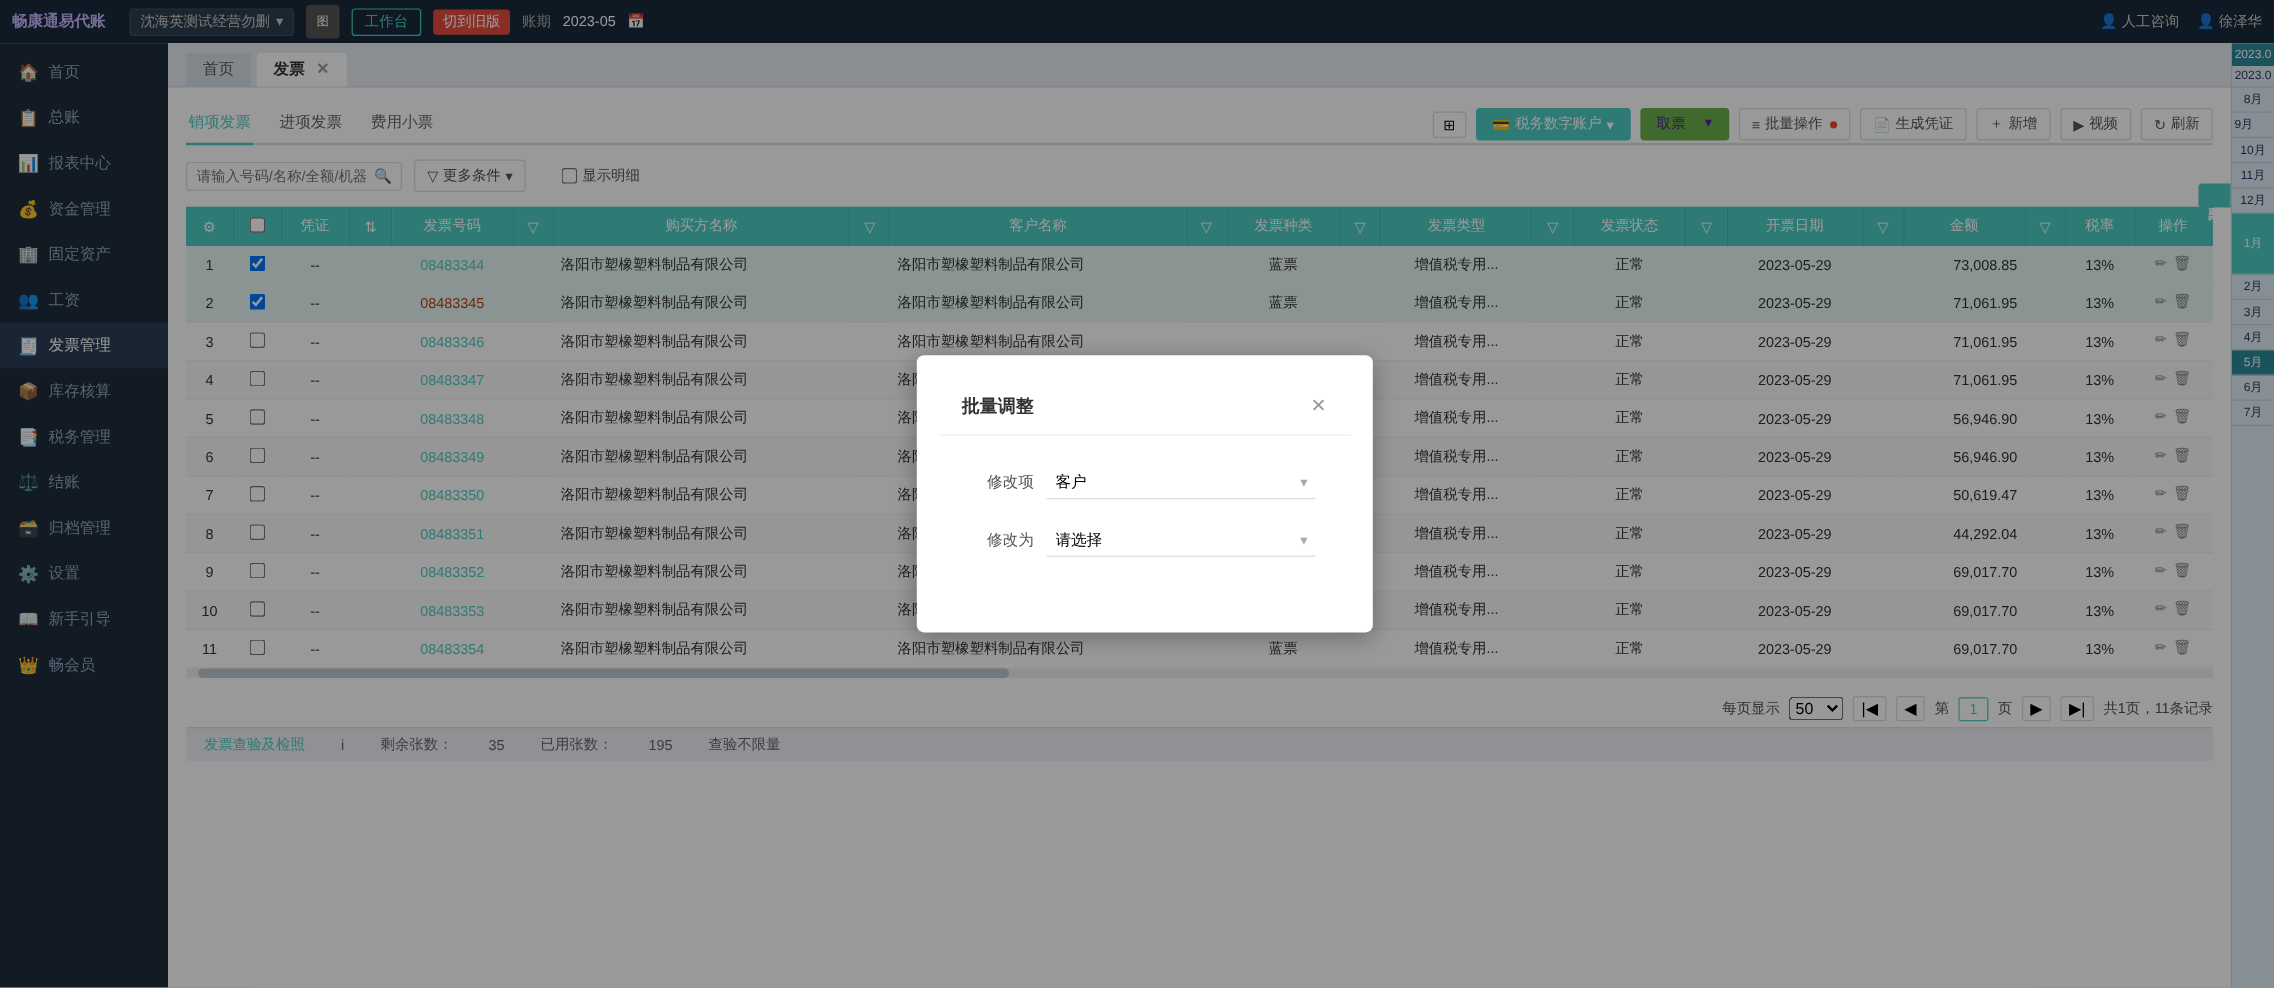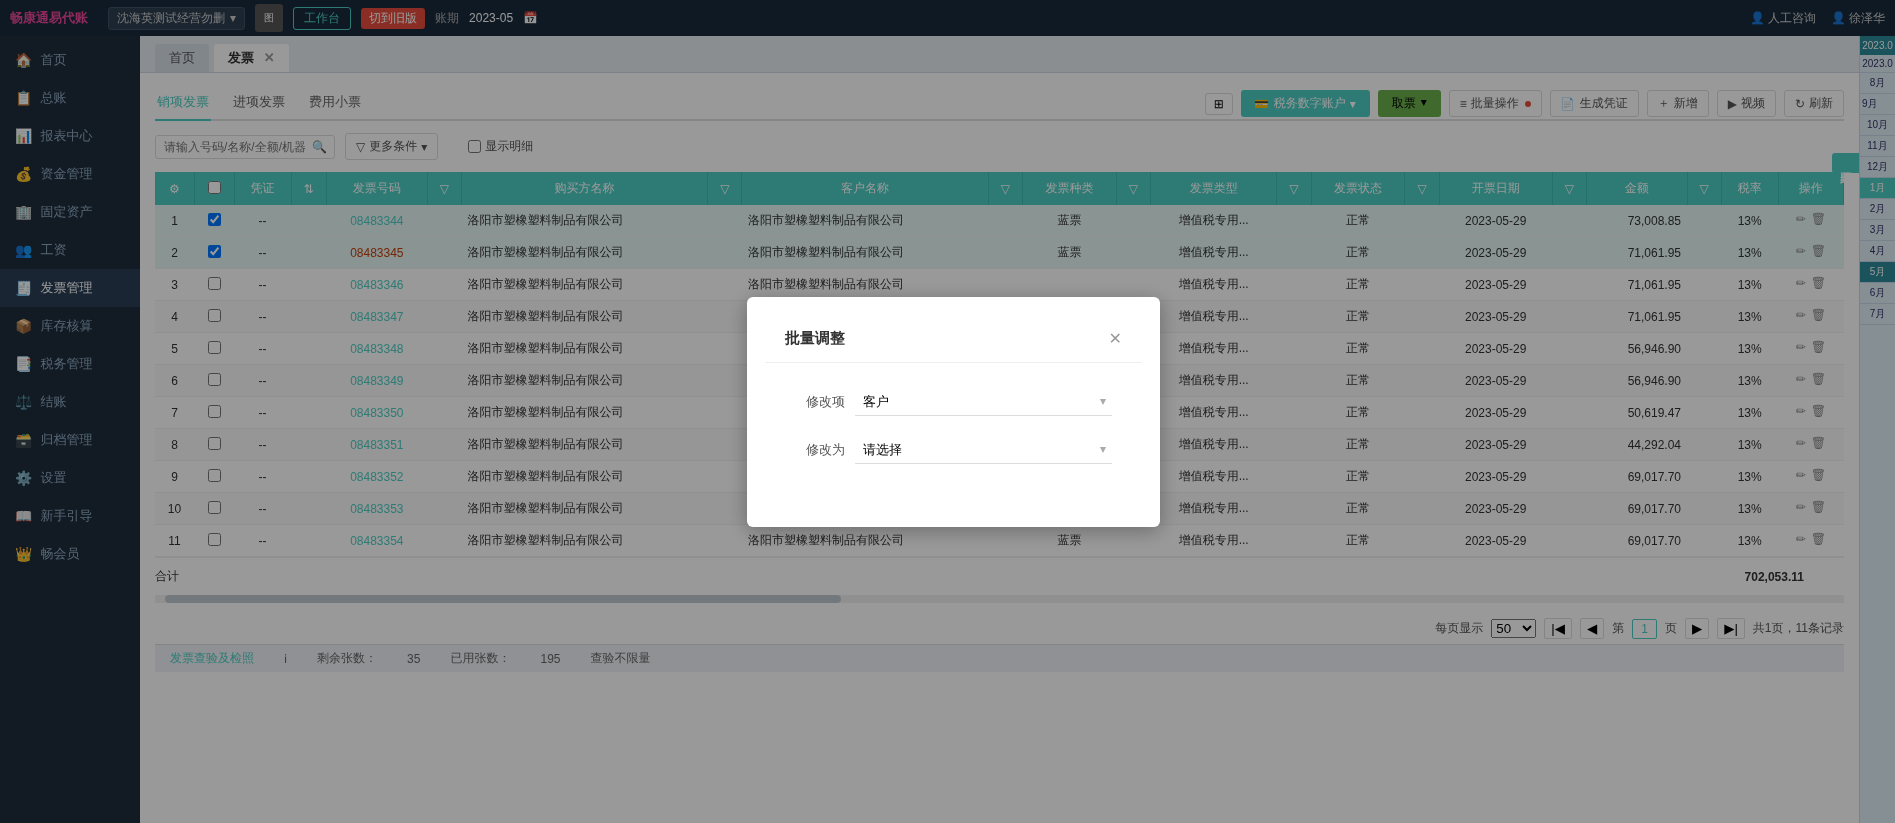--- a/index.html
+++ b/index.html
@@ -9,21 +9,21 @@
     .top-bar {
       height: 36px;
       background: #1a2b3c;
       display: flex;
       align-items: center;
       padding: 0 10px;
       color: #fff;
       gap: 10px;
     }
     .top-bar .logo {
-      color: #ec4899;
+      color: #c4b5fd;
       font-size: 13px;
       font-weight: bold;
       margin-right: 10px;
     }
     .top-bar .company-select {
       background: #2d3e50;
       border: 1px solid #3d5166;
       color: #ccc;
       padding: 2px 8px;
       border-radius: 3px;
@@ -221,28 +221,28 @@
       border-radius: 3px;
       cursor: pointer;
       font-size: 12px;
       display: flex;
       align-items: center;
       gap: 4px;
     }
     .btn-get {
       background: #6ab04c;
       border: none;
-      color: #000000;
+      color: #4c1d95;
       padding: 5px 14px;
       border-radius: 3px;
       cursor: pointer;
       font-size: 12px;
       display: flex;
       align-items: flex-start;
-      gap: 5px;
+      gap: 16px;
     }
     .btn-batch {
       display: flex;
       align-items: center;
       gap: 4px;
       padding: 4px 10px;
       border: 1px solid #ddd;
       border-radius: 3px;
       background: #fff;
       cursor: pointer;
@@ -367,21 +367,21 @@
       background: rgba(0,0,0,0.4);
       display: flex;
       align-items: center;
       justify-content: center;
       z-index: 1000;
     }
     .modal {
       background: #fff;
       border-radius: 6px;
       padding: 18px;
-      width: 413px;
+      width: 380px;
       box-shadow: 0 4px 20px rgba(0,0,0,0.3);
       margin-left: 12px;
     }
     .modal-header {
       padding: 14px 20px;
       border-bottom: 1px solid #eee;
       display: flex;
       align-items: center;
       justify-content: space-between;
     }
@@ -967,24 +967,20 @@
       <td>13%</td>
       <td style="display:flex;gap:5px;justify-content:center;align-items:center;">
         <span style="cursor:pointer;color:#888;">✏</span>
         <span style="cursor:pointer;color:#888;">🗑</span>
       </td>
     </tr>
             </tbody>
         </table>
       </div>
 
-      <div class="table-footer">
-        <span class="total-label">合计</span>
-        <span class="total-amount" style="margin-left:auto;margin-right:40px;">702,053.11</span>
-      </div>
 
       <div style="height:8px;background:#f0f0f0;margin-bottom:10px;position:relative;">
         <div style="width:40%;height:100%;background:#c0c8d0;border-radius:4px;position:absolute;left:10px;"></div>
       </div>
 
       <div style="display:flex;align-items:center;justify-content:flex-end;gap:8px;font-size:12px;color:#555;padding:5px 0;">
         <span>每页显示</span>
         <select>
           <option>50</option>
           <option>100</option>
@@ -1019,21 +1015,21 @@
   <div style="width:36px;background:#e0eef5;border-left:1px solid #c5d8e8;display:flex;flex-direction:column;font-size:10px;overflow:hidden;">
     <div style="background:#2d8a99;color:#fff;text-align:center;padding:4px 2px;font-size:10px;">
       2023.0
     </div>
     <div style="padding:3px 2px;text-align:center;border-bottom:1px solid #c5d8e8;cursor:pointer;color:#336;font-size:10px;">2023.0</div>
     <div style="padding:3px 2px;text-align:center;border-bottom:1px solid #c5d8e8;cursor:pointer;color:#336;font-size:10px;">8月</div>
     <div style="padding:3px 2px;text-align:left;border-bottom:1px solid #c5d8e8;cursor:pointer;color:#336;font-size:10px;">9月</div>
     <div style="padding:3px 2px;text-align:center;border-bottom:1px solid #c5d8e8;cursor:pointer;color:#336;font-size:10px;">10月</div>
     <div style="padding:3px 2px;text-align:center;border-bottom:1px solid #c5d8e8;cursor:pointer;color:#336;font-size:10px;">11月</div>
     <div style="padding:3px 2px;text-align:center;border-bottom:1px solid #c5d8e8;cursor:pointer;color:#336;font-size:10px;">12月</div>
-    <div style="padding:3px 2px;text-align:center;border-bottom:1px solid #c5d8e8;cursor:pointer;background:#4ecdc4;color:#fff;font-size:10px;">1月</div>
+    <div style="padding:18px 2px;text-align:center;border-bottom:1px solid #c5d8e8;cursor:pointer;background:#4ecdc4;color:#fff;font-size:10px;">1月</div>
     <div style="padding:3px 2px;text-align:center;border-bottom:1px solid #c5d8e8;cursor:pointer;color:#336;font-size:10px;">2月</div>
     <div style="padding:3px 2px;text-align:center;border-bottom:1px solid #c5d8e8;cursor:pointer;color:#336;font-size:10px;">3月</div>
     <div style="padding:3px 2px;text-align:center;border-bottom:1px solid #c5d8e8;cursor:pointer;color:#336;font-size:10px;">4月</div>
     <div style="padding:3px 2px;text-align:center;border-bottom:1px solid #c5d8e8;cursor:pointer;background:#2d8a99;color:#fff;font-size:10px;">5月</div>
     <div style="padding:3px 2px;text-align:center;border-bottom:1px solid #c5d8e8;cursor:pointer;color:#336;font-size:10px;">6月</div>
     <div style="padding:3px 2px;text-align:center;border-bottom:1px solid #c5d8e8;cursor:pointer;color:#336;font-size:10px;">7月</div>
   </div>
 </div>
 
 <div class="modal-overlay">

